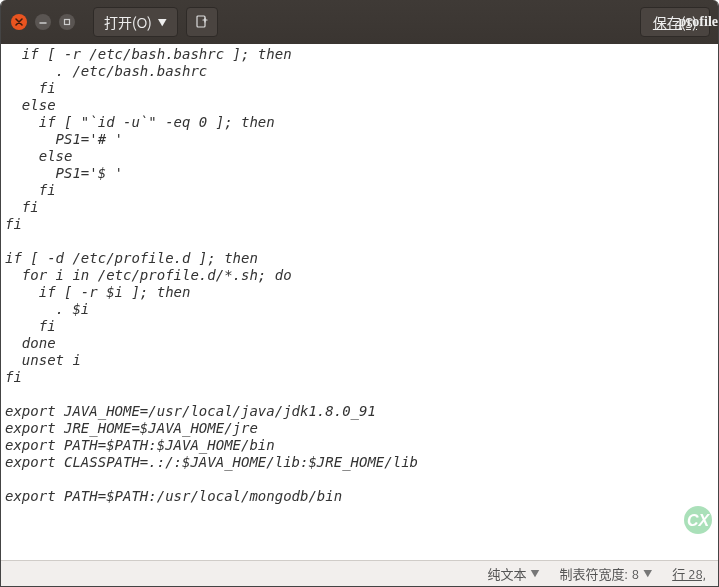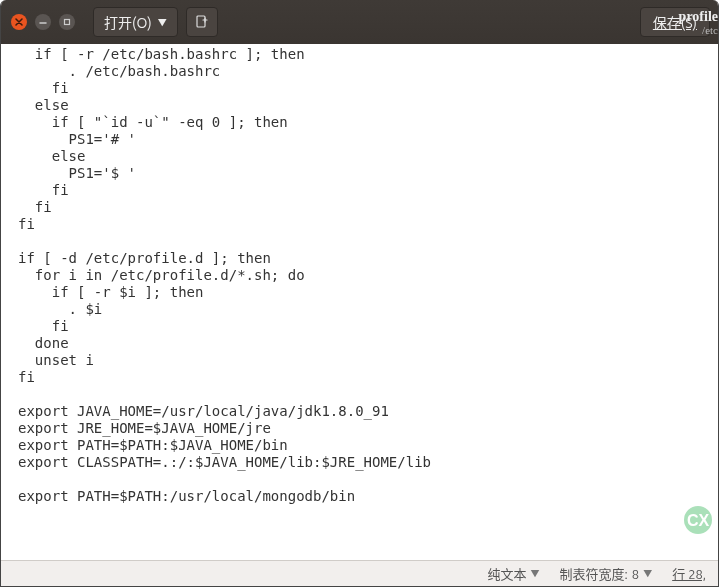--- a/index.html
+++ b/index.html
@@ -10,21 +10,21 @@
   .wc { width: 16px; height: 16px; border-radius: 50%; display: flex; align-items: center; justify-content: center; font-size: 9px; color: #2b2b2b; }
   .wc.close { background: #e95420; }
   .wc.min, .wc.max { background: #5a5552; color: #ccc; }
   .open-btn { margin-left: 18px; height: 30px; padding: 4px 10px; background: #4a4440; border: 1px solid #2e2a27; border-radius: 4px; display: flex; align-items: center; gap: 6px; color: #eee; font-size: 14px; cursor: pointer; }
   .open-btn .chev { font-size: 9px; }
   .tbar-btn { margin-left: 8px; width: 32px; height: 30px; background: #4a4440; border: 1px solid #2e2a27; border-radius: 4px; display: flex; align-items: center; justify-content: center; color: #eee; cursor: pointer; }
   .title-center { position: absolute; left: 14px; right: 0; text-align: right; pointer-events: none; font-family: Liberation Serif, serif; }
   .title-center .fname { font-weight: bold; color: #eee; font-size: 14px; }
   .title-center .fpath { font-size: 11px; color: #bbb; margin-top: -1px; }
   .save-btn { margin-left: auto; margin-right: 8px; height: 30px; padding: 0 12px; background: #4a4440; border: 1px solid #2e2a27; border-radius: 4px; color: #eee; font-size: 14px; cursor: pointer; display: flex; align-items: center; text-decoration: underline; }
-  .editor { flex: 1; overflow: auto; padding: 2px 17px; font-family: "DejaVu Sans Mono", "Courier New", monospace; font-size: 14px; line-height: 17px; color: #333; white-space: pre; position: relative; }
+  .editor { flex: 1; overflow: auto; padding: 2px 4px; font-family: "DejaVu Sans Mono", "Courier New", monospace; font-size: 14px; line-height: 17px; color: #333; white-space: pre; position: relative; font-style: italic; }
   .watermark { position: absolute; right: 6px; bottom: 26px; display: flex; align-items: center; gap: 6px; opacity: 0.45; pointer-events: none; }
   .wm-logo { width: 28px; height: 28px; border-radius: 50%; background: #4b6; color: #fff; font-weight: bold; font-size: 16px; display:flex; align-items:center; justify-content:center; font-family: sans-serif;}
   .wm-text { font-family: sans-serif; font-size: 13px; color: #888; line-height: 12px; }
   .wm-text .sub { font-size: 8px; letter-spacing: 0.5px; color:#aaa; }
   .statusbar { height: 26px; border-top: 1px solid #d0ccc8; background: #f2efed; display: flex; align-items: center; font-size: 13px; color: #555; }
   .sb-spacer { flex: 1; }
   .sb-item { padding: 0 10px; display: flex; align-items: center; gap: 4px; cursor: pointer; }
   .sb-item .chev { font-size: 9px; color: #777; }
   .sb-pos { padding: 0 12px 0 10px; text-decoration: underline; }
   svg { display: block; }
@@ -60,21 +60,20 @@
 
     <div class="tbar-btn">
       <svg width="16" height="16" viewBox="0 0 16 16">
         <rect x="3" y="2" width="8" height="11" rx="1" fill="none" stroke="#ddd" stroke-width="1.2"></rect>
         <path d="M9 6 h4 M11 4 v4" stroke="#ddd" stroke-width="1.2" stroke-linecap="round"></path>
       </svg>
     </div>
 
     <div class="title-center">
       <div class="fname">profile</div>
-      <div class="fpath">/etc</div>
     </div>
 
     <div class="save-btn">
       <span>保存(S)</span>
     </div>
   </div>
 
   <div class="editor"><span>  if [ -r /etc/bash.bashrc ]; then
       . /etc/bash.bashrc
     fi

